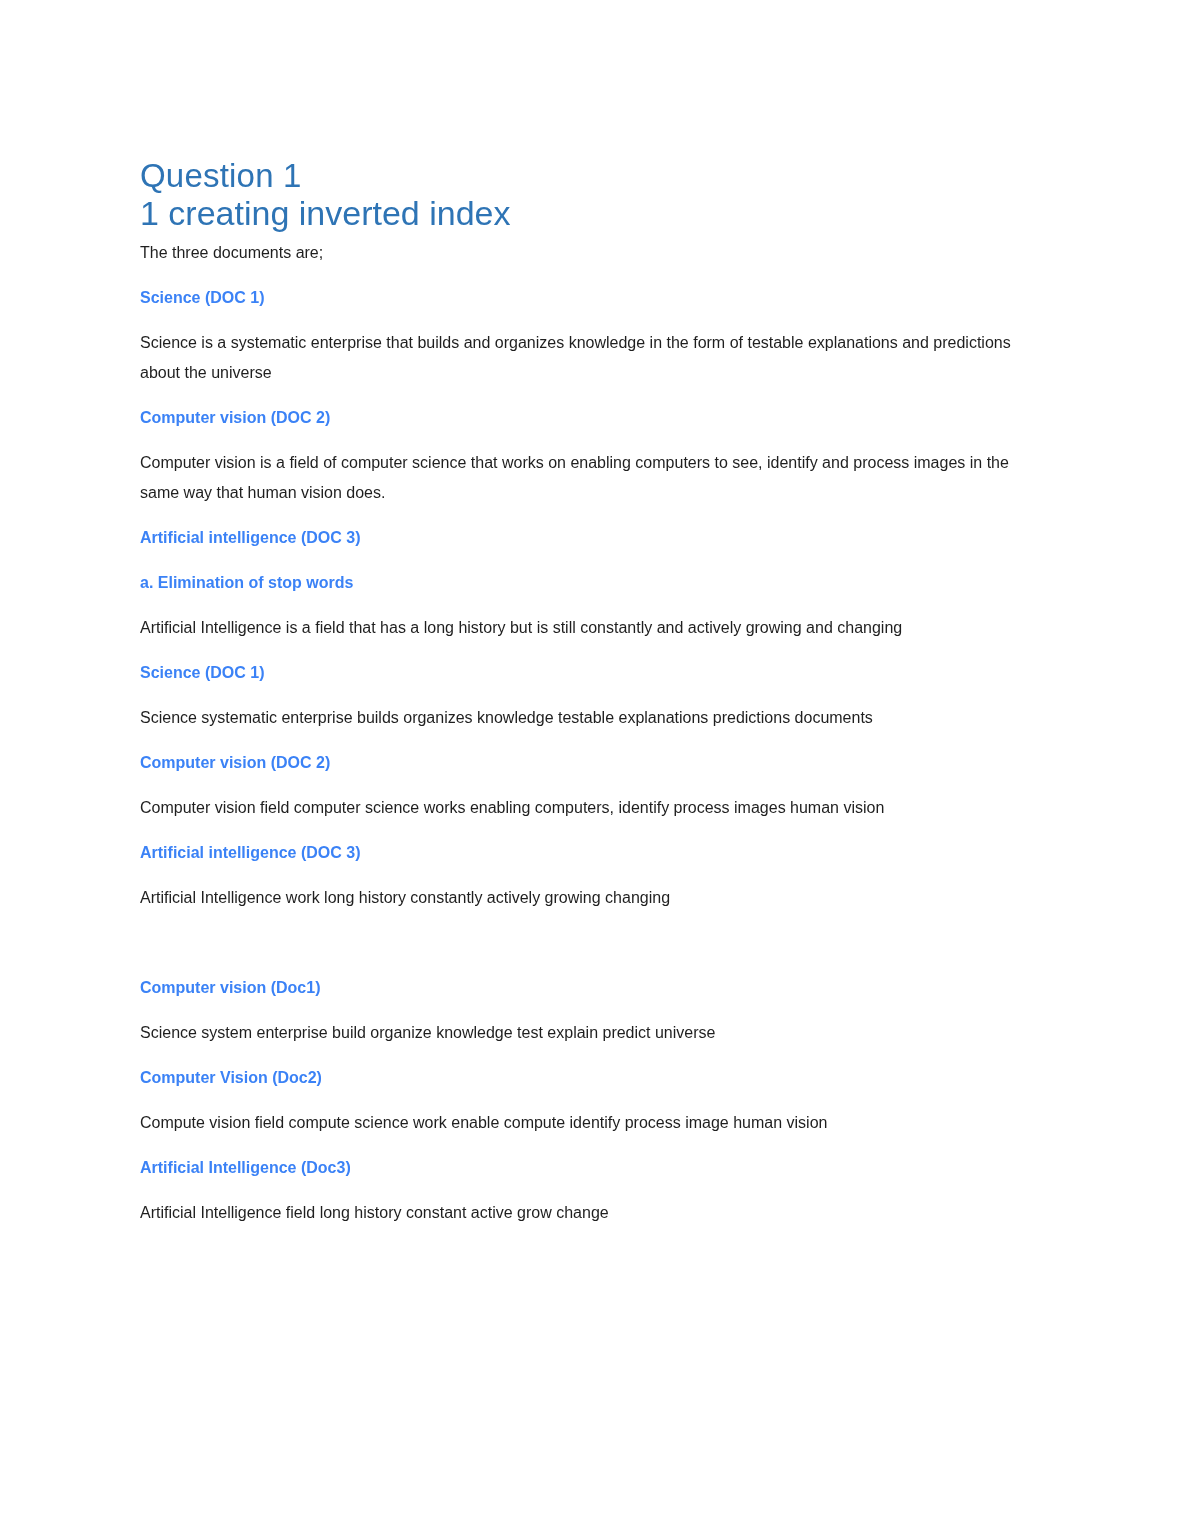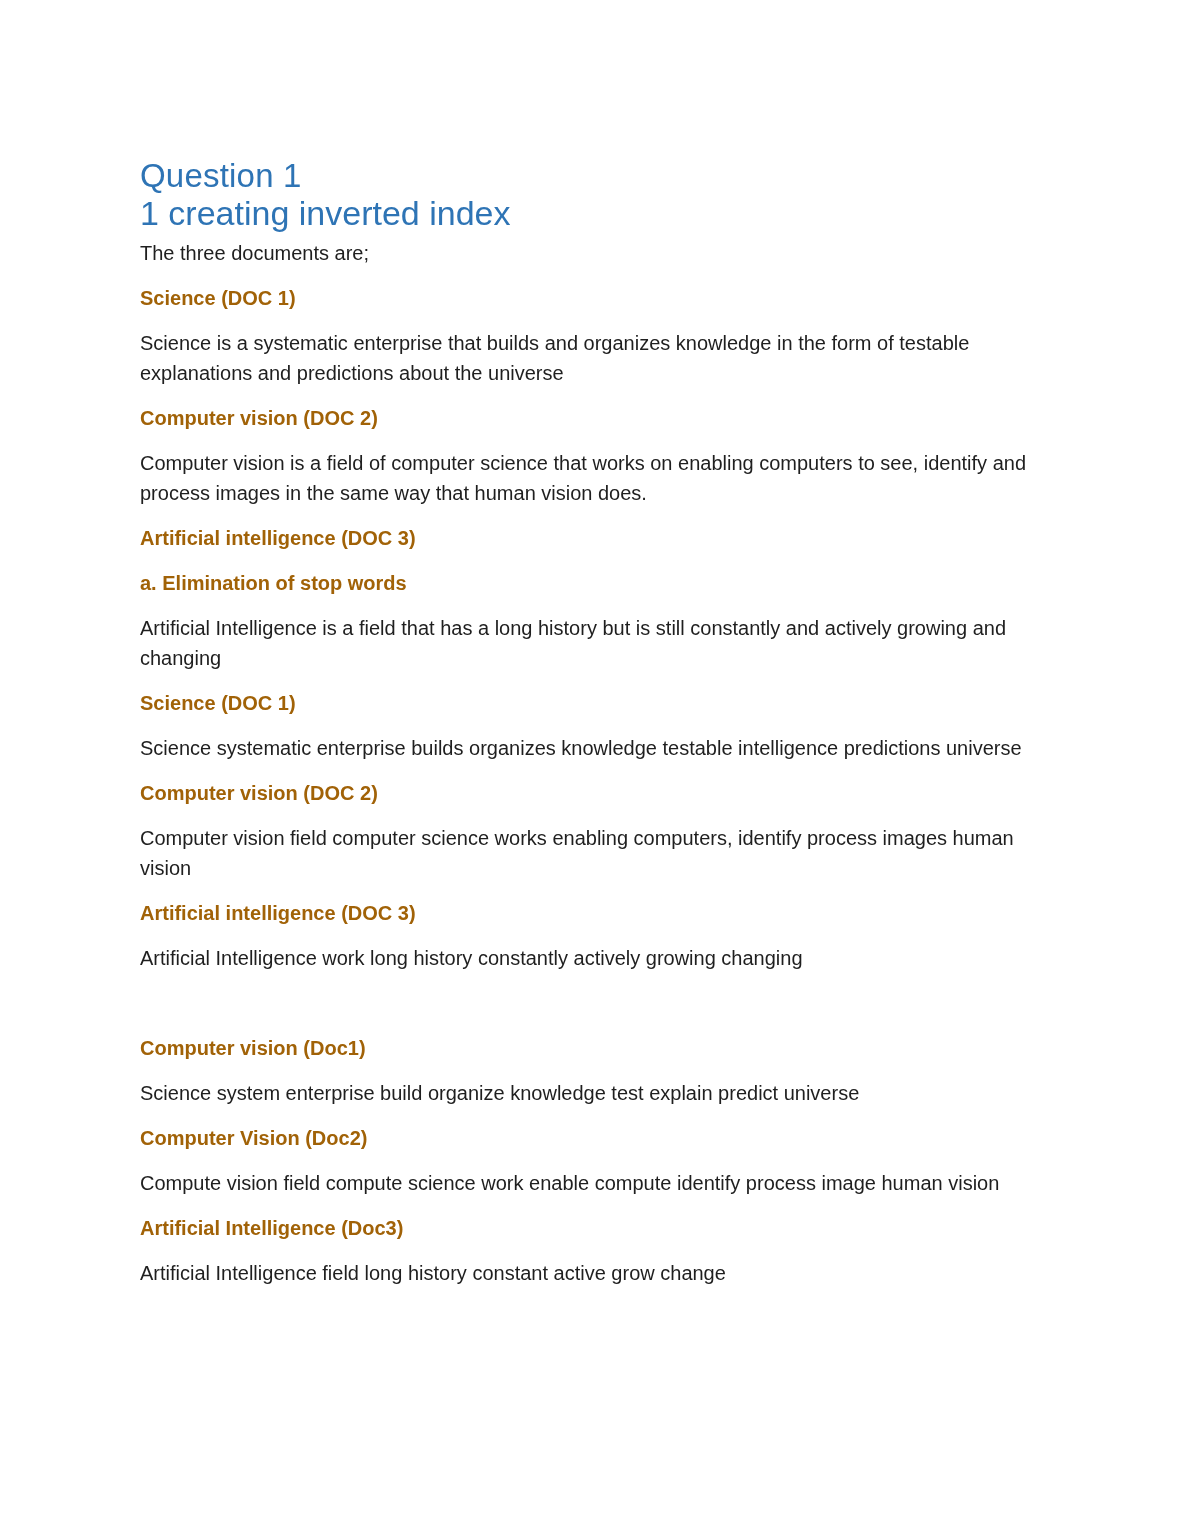--- a/index.html
+++ b/index.html
@@ -34,28 +34,28 @@
   }
   h2.doc-subtitle {
     margin: 0 0 9px 0;
     font-size: 34px;
     line-height: 32px;
     font-weight: 400;
     color: #2e74b5;
   }
   p.para {
     margin: 0 0 15px 0;
-    font-size: 20px;
+    font-size: 16px;
     line-height: 30px;
     font-weight: 400;
     color: #1f1f1f;
   }
   p.para.bold {
     font-weight: 700;
-    color: #a16207;
+    color: #3b82f6;
   }
   p.para.empty {
     min-height: 30px;
     margin: 0 0 15px 0;
   }
 </style>
 </head>
 <body>
 
 <div class="page">
@@ -71,21 +71,21 @@
 
     <p class="para bold">Computer vision (DOC 2)</p>
     <p class="para">Computer vision is a field of computer science that works on enabling computers to see, identify and process images in the same way that human vision does.</p>
 
     <p class="para bold">Artificial intelligence (DOC 3)</p>
     <p class="para bold">a. Elimination of stop words</p>
 
     <p class="para">Artificial Intelligence is a field that has a long history but is still constantly and actively growing and changing</p>
 
     <p class="para bold">Science (DOC 1)</p>
-    <p class="para">Science systematic enterprise builds organizes knowledge testable intelligence predictions universe</p>
+    <p class="para">Science systematic enterprise builds organizes knowledge testable explanations predictions documents</p>
 
     <p class="para bold">Computer vision (DOC 2)</p>
     <p class="para">Computer vision field computer science works enabling computers, identify process images human vision</p>
 
     <p class="para bold">Artificial intelligence (DOC 3)</p>
     <p class="para">Artificial Intelligence work long history constantly actively growing changing</p>
 
     <p class="para empty"></p>
 
 

